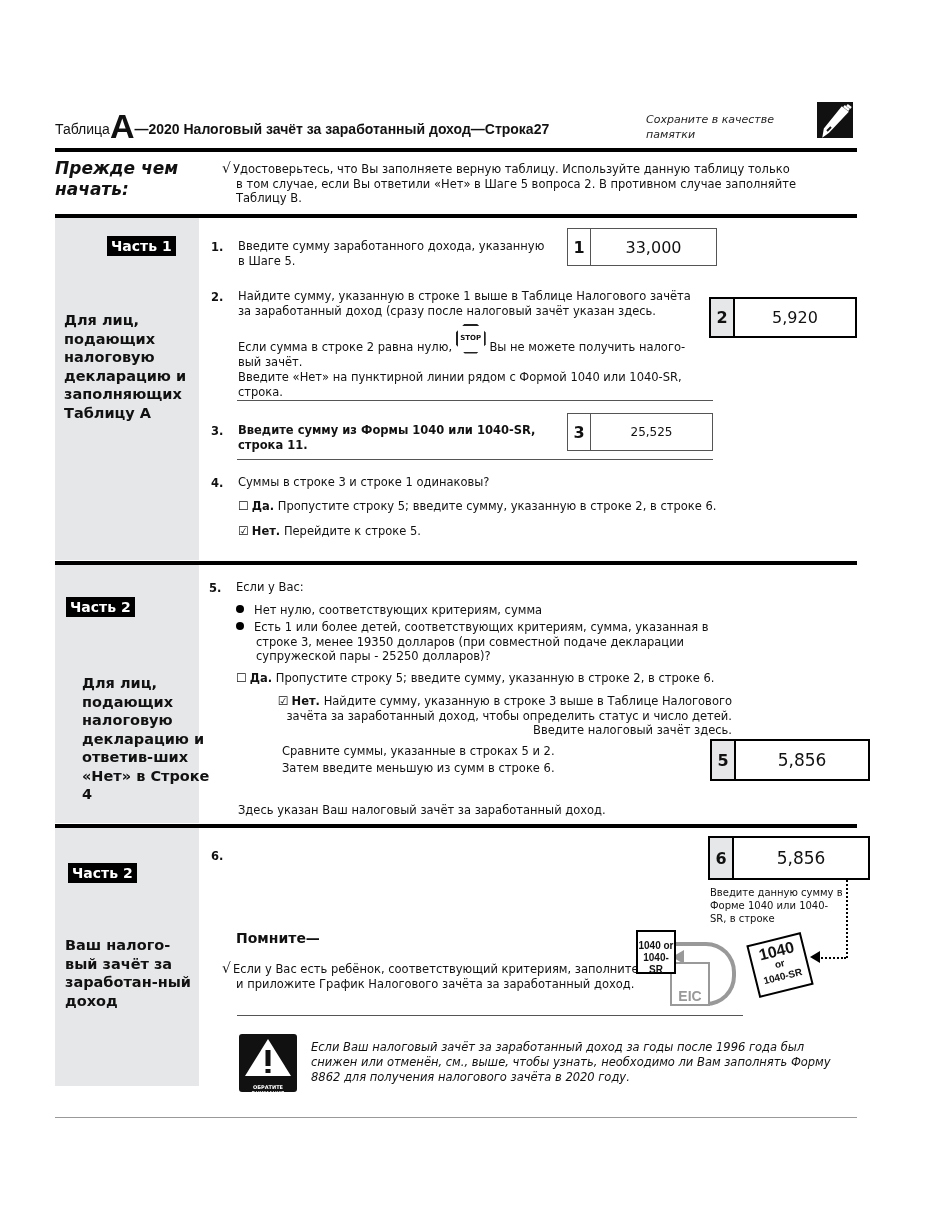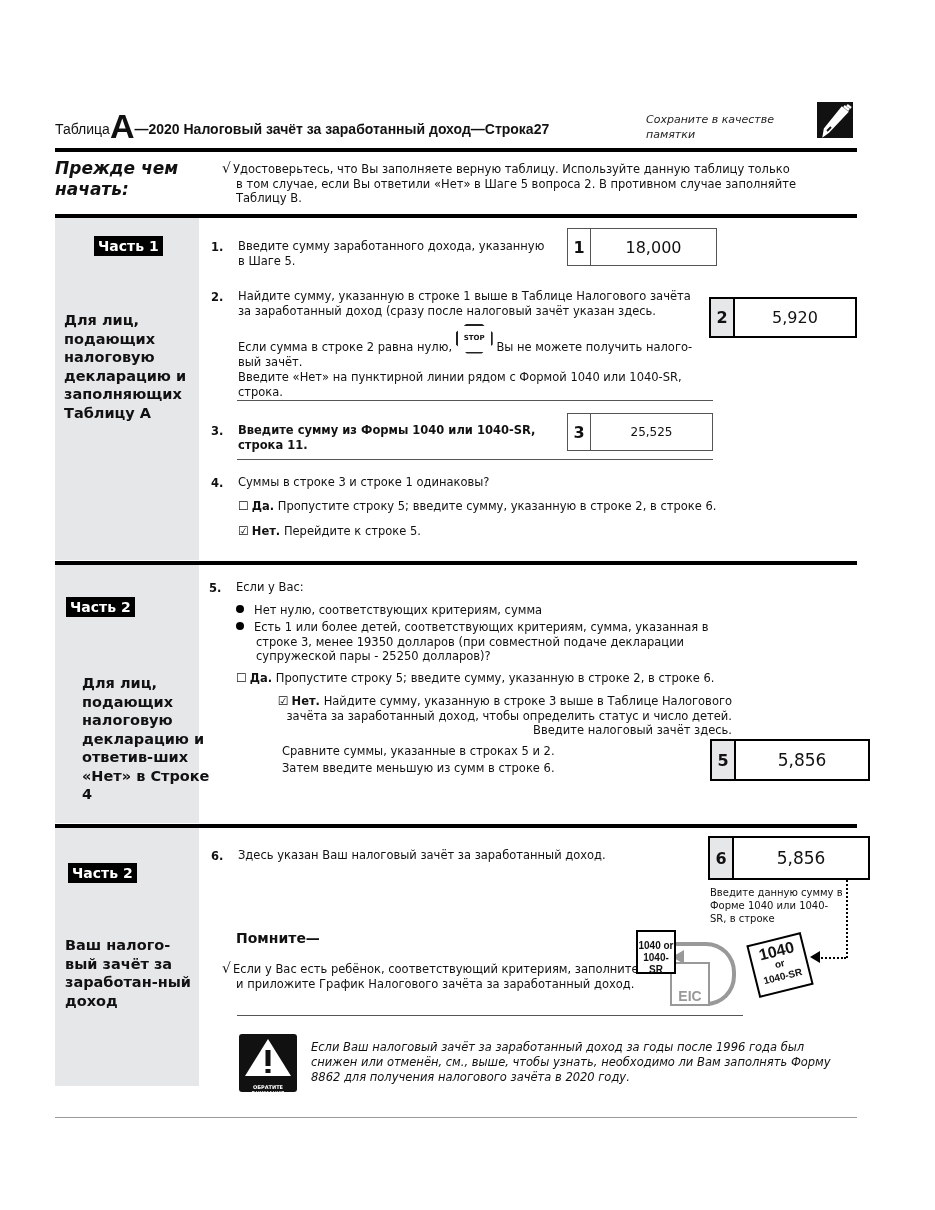--- a/index.html
+++ b/index.html
@@ -52,39 +52,39 @@
 </div>
 <div class="abs rule-thick" style="top:148px;"></div>
 
 <div class="abs before" style="width:150px;">Прежде чем начать:</div>
 <div class="abs before-text" style="padding-left:14px;text-indent:-14px;">
   <span class="check">√</span><span>Удостоверьтесь, что Вы заполняете верную таблицу. Используйте данную таблицу только в том случае, если Вы ответили «Нет» в Шаге 5 вопроса 2. В противном случае заполняйте Таблицу B.</span>
 </div>
 <div class="abs rule-thick" style="top:214px;"></div>
 
 <div class="abs side" style="top:218px;height:342px;"></div>
-<div class="abs" style="left:54px;top:236px;padding-left:40px;"><span class="part-badge">Часть 1</span></div>
+<div class="abs" style="left:67px;top:236px;padding-left:40px;"><span class="part-badge">Часть 1</span></div>
 <div class="abs side-title" style="left:64px;top:277px;">Для лиц, подающих налоговую декларацию и заполняющих Таблицу А</div>
 
 <div class="abs num" style="left:211px;top:240px;">1.</div>
 <div class="abs txt" style="left:238px;top:239px;width:310px;">Введите сумму заработанного дохода, указанную в Шаге 5.</div>
 <div class="abs box" style="left:567px;top:228px;width:148px;height:36px;">
   <div class="bn">1</div>
-  <div class="bv">18,000</div>
+  <div class="bv">33,000</div>
 </div>
 
 <div class="abs num" style="left:211px;top:290px;">2.</div>
 <div class="abs txt" style="left:238px;top:289px;width:455px;">Найдите сумму, указанную в строке 1 выше в Таблице Налогового зачёта за заработанный доход (сразу после налоговый зачёт указан здесь.</div>
 <div class="abs box heavy" style="left:709px;top:297px;width:144px;height:37px;">
   <div class="bn">2</div>
   <div class="bv">5,920</div>
 </div>
 <div class="abs txt" style="left:238px;top:340px;width:460px;">
   <span>Если сумма в строке 2 равна нулю,</span>
-  <span class="stop" style="margin-top:-18px;padding-left:7px;"><span class="stop-inner">STOP</span></span>
+  <span class="stop" style="margin-top:-18px;"><span class="stop-inner">STOP</span></span>
   <span>Вы не можете получить налого-вый зачёт.</span>
 </div>
 <div class="abs txt" style="left:238px;top:370px;width:470px;">Введите «Нет» на пунктирной линии рядом с Формой 1040 или 1040-SR, строка.</div>
 <div class="abs line" style="left:237px;top:400px;width:476px;"></div>
 
 <div class="abs num" style="left:211px;top:424px;">3.</div>
 <div class="abs txt" style="left:238px;top:423px;width:330px;font-weight:bold;">Введите сумму из Формы 1040 или 1040-SR, строка 11.</div>
 <div class="abs box" style="left:567px;top:413px;width:144px;height:36px;">
   <div class="bn">3</div>
   <div class="bv" style="font-size:12px;">25,525</div>
@@ -123,21 +123,21 @@
   <div class="bv" style="font-size:17px;">5,856</div>
 </div>
 
 <div class="abs rule-thick" style="top:824px;"></div>
 
 <div class="abs side" style="top:828px;height:258px;"></div>
 <div class="abs" style="left:68px;top:863px;"><span class="part-badge">Часть 2</span></div>
 <div class="abs side-title" style="left:65px;top:902px;">Ваш налого-вый зачёт за заработан-ный доход</div>
 
 <div class="abs num" style="left:211px;top:849px;">6.</div>
-<div class="abs txt" style="left:238px;top:848px;">Здесь указан Ваш налоговый зачёт за заработанный доход.</div>
+<div class="abs txt" style="left:238px;top:803px;">Здесь указан Ваш налоговый зачёт за заработанный доход.</div>
 <div class="abs box heavy" style="left:708px;top:836px;width:158px;height:40px;">
   <div class="bn">6</div>
   <div class="bv" style="font-size:17px;">5,856</div>
 </div>
 <div class="abs" style="left:710px;top:886px;width:134px;font-size:10px;line-height:13px;">Введите данную сумму в Форме 1040 или 1040-SR, в строке</div>
 <div class="abs" style="left:846px;top:880px;width:2px;height:78px;border-left:2px dotted #000;"></div>
 <div class="abs" style="left:818px;top:957px;width:28px;border-top:2px dotted #000;"></div>
 <div class="abs" style="left:810px;top:951px;width:0;height:0;border-top:6px solid transparent;border-bottom:6px solid transparent;border-right:10px solid #000;"></div>
 <div class="abs doc" style="left:752px;top:938px;width:52px;height:46px;transform:rotate(-14deg);text-align:center;font-size:13px;line-height:13px;padding-top:4px;">
   <div style="font-size:16px;">1040</div>

